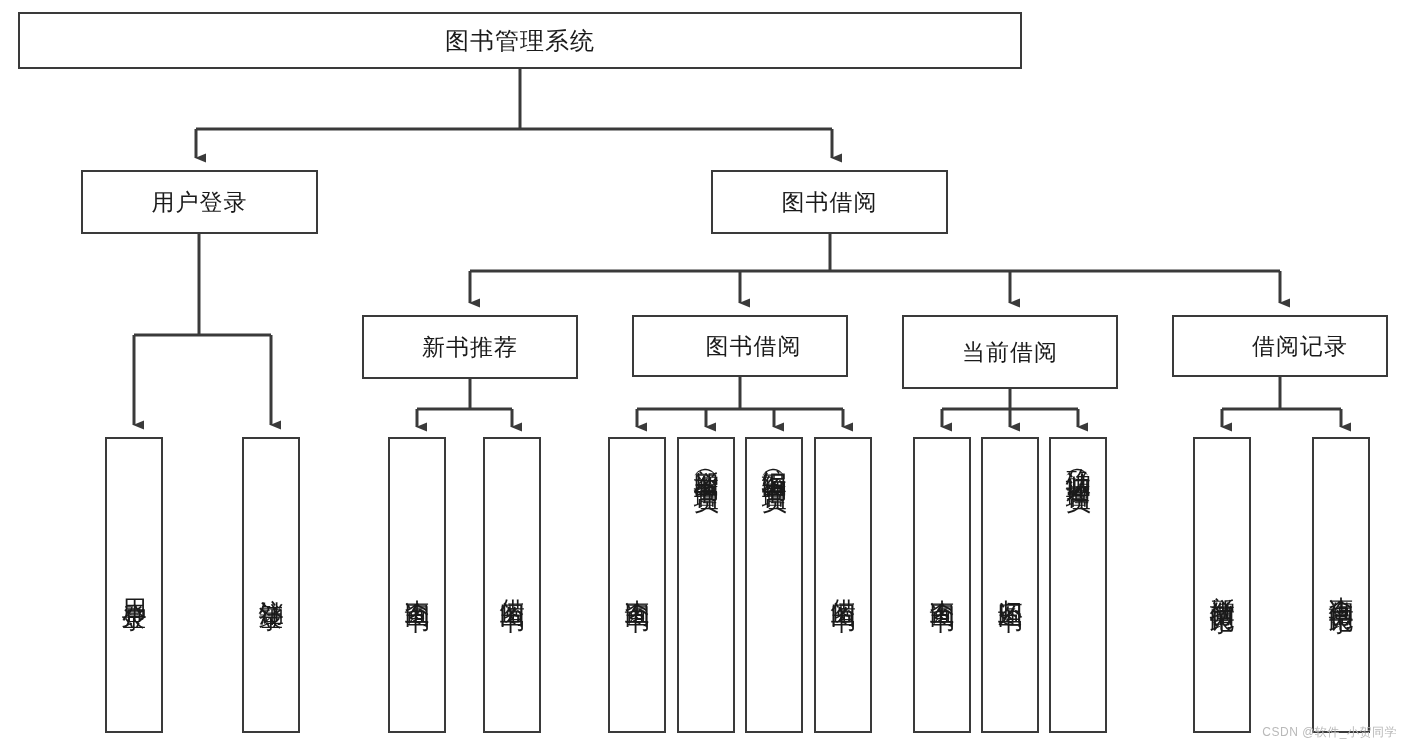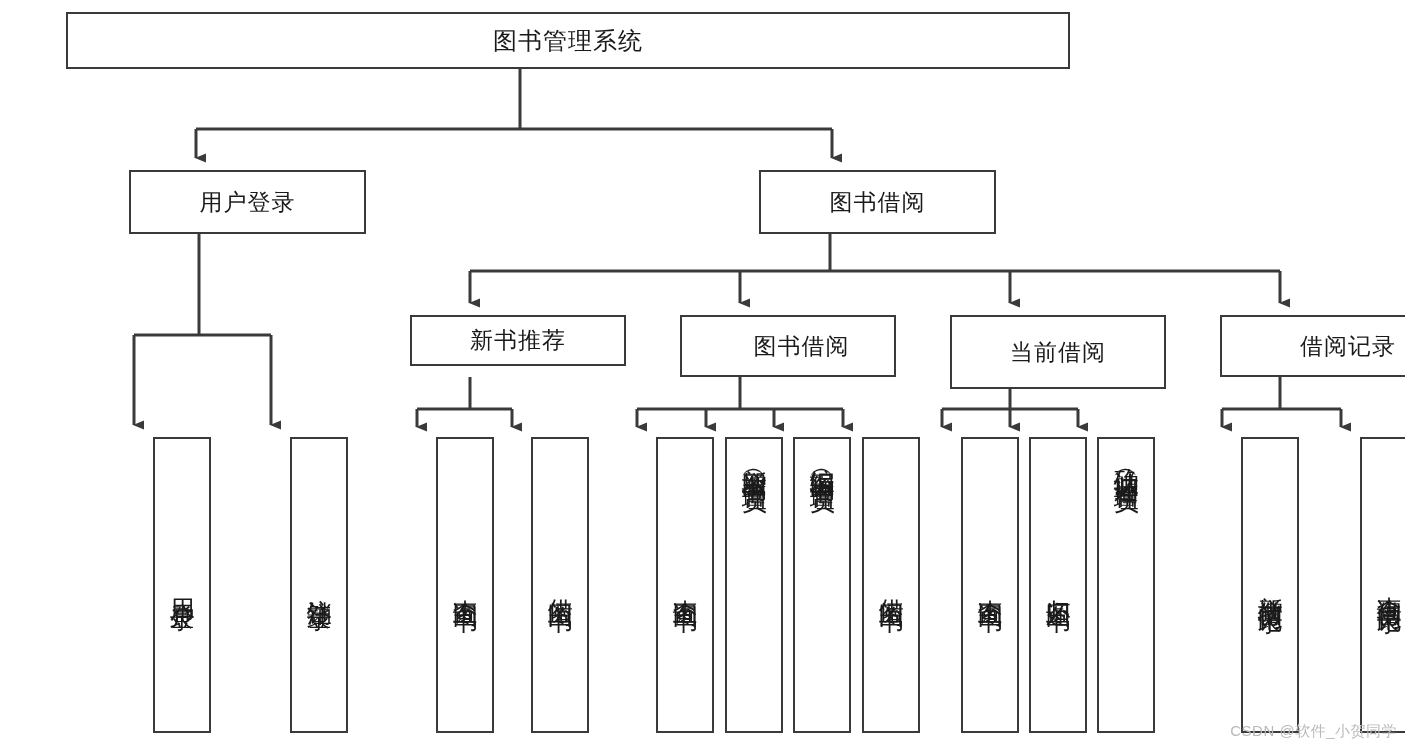--- a/index.html
+++ b/index.html
@@ -14,21 +14,20 @@
 
   .node{
     position:absolute;
     box-sizing:border-box;
     background:#ffffff;
     border:2px solid #3a3a3a;
     display:flex;
     align-items:center;
     justify-content:center;
     color:#1a1a1a;
-    margin-left:48px;
   }
   .node .lbl{
     display:block;
     text-align:center;
     line-height:1.15;
     white-space:pre;
   }
 
   
   .h-node .lbl{font-size:23px;letter-spacing:1px;}
@@ -46,21 +45,21 @@
     font-size:25px;
     line-height:1.02;
     letter-spacing:3px;
   }
   
   .v-node.centered{align-items:center;padding-top:0;}
 
   #watermark{
     position:absolute;
     right:8px;bottom:6px;
-    font-size:15px;
+    font-size:12px;
     color:#b9b9b9;
     letter-spacing:0.5px;
     white-space:nowrap;
     pointer-events:none;
   }
 </style>
 </head>
 <body>
 
 <div id="stage">
@@ -119,21 +118,21 @@
     <span class="lbl">图书管理系统</span>
   </div>
 
   <div class="node h-node" style="left:81px;top:170px;width:237px;height:64px;">
     <span class="lbl">用户登录</span>
   </div>
   <div class="node h-node" style="left:711px;top:170px;width:237px;height:64px;">
     <span class="lbl">图书借阅</span>
   </div>
 
-  <div class="node h-node" style="left:362px;top:315px;width:216px;height:51px;">
+  <div class="node h-node" style="left:362px;top:315px;width:216px;height:64px;">
     <span class="lbl">新书推荐</span>
   </div>
   <div class="node h-node" style="left:632px;top:315px;width:216px;height:62px;padding-left:27px;">
     <span class="lbl">图书借阅</span>
   </div>
   <div class="node h-node" style="left:902px;top:315px;width:216px;height:74px;">
     <span class="lbl">当前借阅</span>
   </div>
   <div class="node h-node" style="left:1172px;top:315px;width:216px;height:62px;padding-left:40px;">
     <span class="lbl">借阅记录</span>

